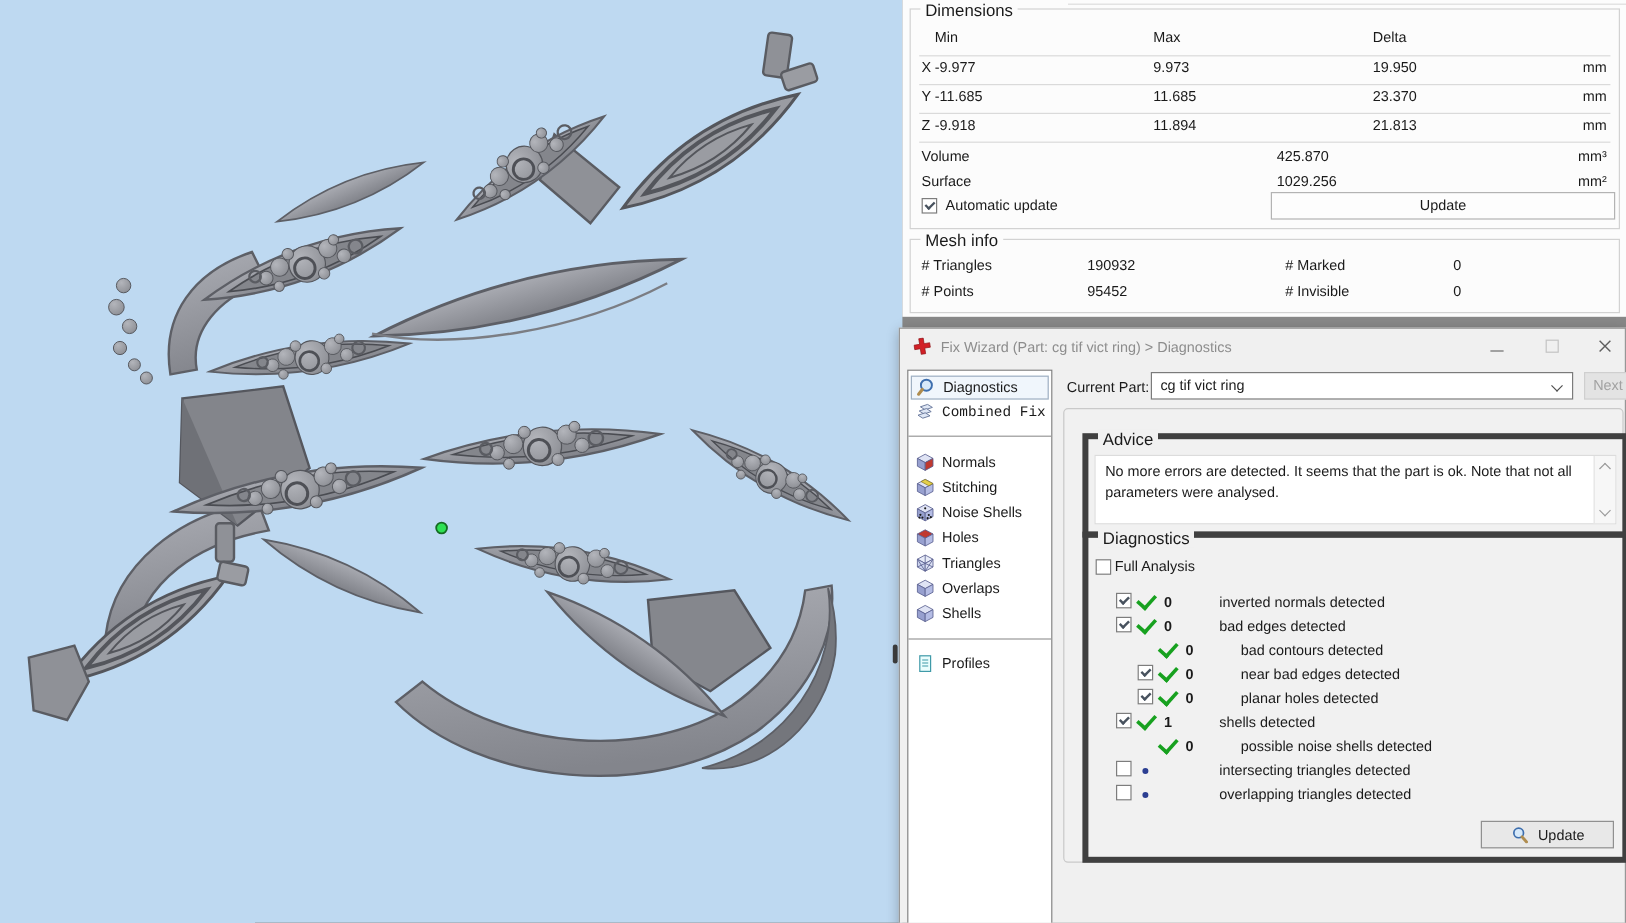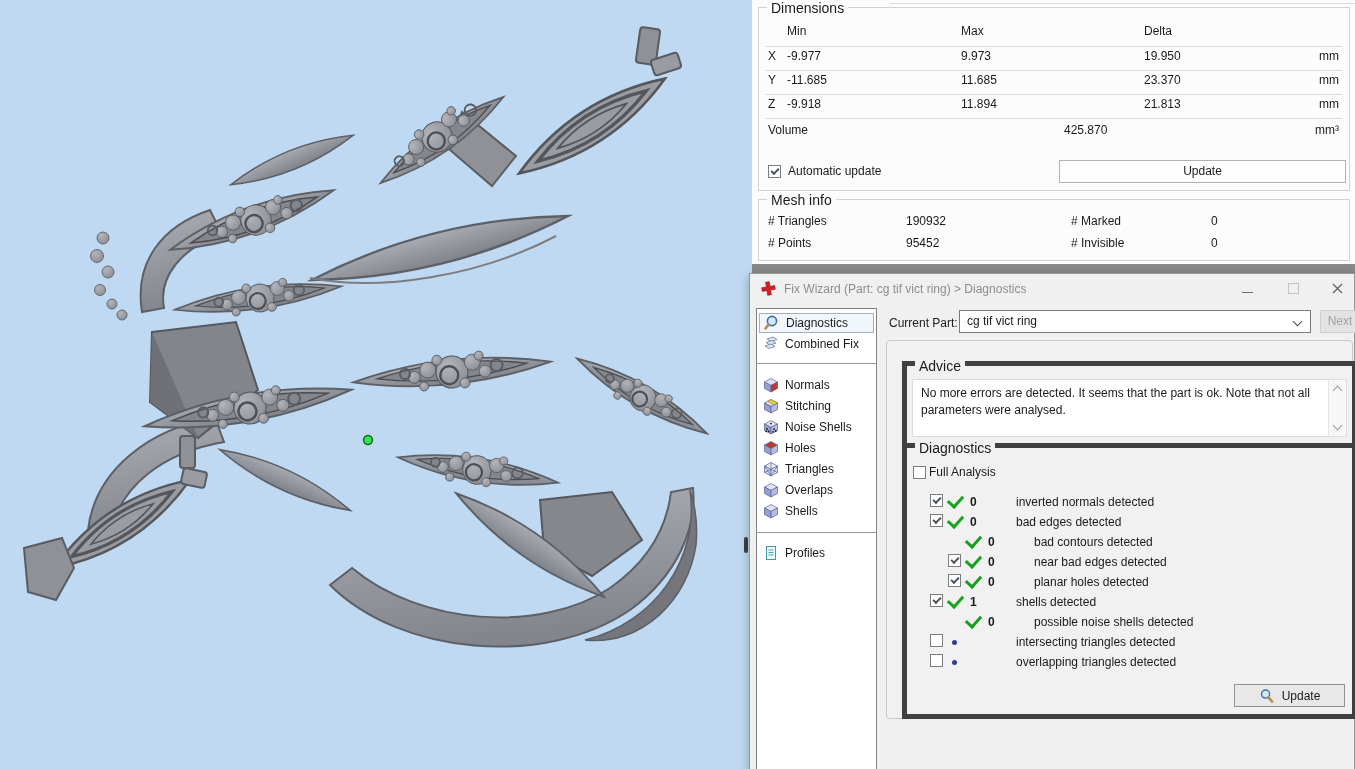--- a/index.html
+++ b/index.html
@@ -19,21 +19,21 @@
   .gb-label{position:absolute;top:-8px;left:8px;padding:0 4px;background:#fcfcfc;font-size:14px;color:#1a1a1a;}
   .gb--dlg{border:5px solid #404040;}
   .gb--dlg>.gb-label{background:#f1f1f1;}
 
   #gb-dimensions{left:6px;top:7px;width:590px;height:182px;}
   #gb-meshinfo{left:6px;top:199px;width:590px;height:60px;}
 
   .dim-header{position:absolute;top:16px;left:0;right:0;height:16px;}
   .dim-row{position:absolute;left:0;right:0;height:16px;}
   .c-axis{position:absolute;left:9px;}
-  .c-min{position:absolute;left:28px;text-align:center;}
+  .c-min{position:absolute;left:20px;text-align:center;}
   .c-max{position:absolute;left:202px;}
   .c-delta{position:absolute;left:385px;}
   .c-unit{position:absolute;right:10px;}
   .sep{position:absolute;left:7px;right:7px;border-top:1px solid #dadada;}
 
   .mesh-cell{position:absolute;height:16px;}
 
   
   .cb{width:13px;height:13px;border:1px solid #7d7d7d;background:#fff;display:inline-block;
       position:relative;box-sizing:border-box;flex:none;}
@@ -238,20 +238,25 @@
           </div>
         </div>
       <div class="sep" style="top:62px"></div>
       <div class="sep" style="top:86px"></div>
       <div class="sep" style="top:110px"></div>
       <div class="dim-row" style="top:115px">
         <span class="c-axis">Volume</span>
         <span style="position:absolute;left:305px">425.870</span>
         <span class="c-unit">mm³</span>
       </div>
+      <div class="dim-row" style="top:136px">
+        <span class="c-axis">Surface</span>
+        <span style="position:absolute;left:305px">1029.256</span>
+        <span class="c-unit">mm²</span>
+      </div>
       <div class="auto-row">
         <span class="cb on"></span>
         <span>Automatic update</span>
       </div>
       <div class="btn" id="dims-update">Update</div>
     </div>
 
     <div class="groupbox" id="gb-meshinfo">
       <span class="gb-label">Mesh info</span>
       <span class="mesh-cell" style="left:9px;top:14px"># Triangles</span>
@@ -295,21 +300,21 @@
         <div id="side-items">
           <div class="side-item sel" style="top: 4px;">
             <span style="width: 16px; height: 16px; flex: 0 0 auto; display: flex;">
               <svg class="ic" viewBox="0 0 16 16">
                 <circle cx="8" cy="6" r="4.6" fill="#d6e9fa" stroke="#3e6fae" stroke-width="1.6"></circle>
                 <line x1="4.6" y1="9.6" x2="1.5" y2="13.5" stroke="#b08d4f" stroke-width="2.6" stroke-linecap="round"></line>
               </svg>
             </span>
             <span>Diagnostics</span>
           </div>
-          <div class="side-item" style="top: 25px;">
+          <div class="side-item" style="top: 25px; font-family: Liberation Mono, monospace;">
             <span style="width: 16px; height: 16px; flex: 0 0 auto; display: flex;">
               <svg class="ic" viewBox="0 0 16 16">
                 <g stroke="#68789c" stroke-width="0.8" fill="#dfe7f5">
                   <path d="M4,3 L10,1 L14,3.5 L8,5.5 Z"></path>
                   <path d="M3,6.5 L9,4.5 L13,7 L7,9 Z"></path>
                   <path d="M2,10 L8,8 L12,10.5 L6,12.5 Z"></path>
                 </g>
               </svg>
             </span>
             <span>Combined Fix</span>

